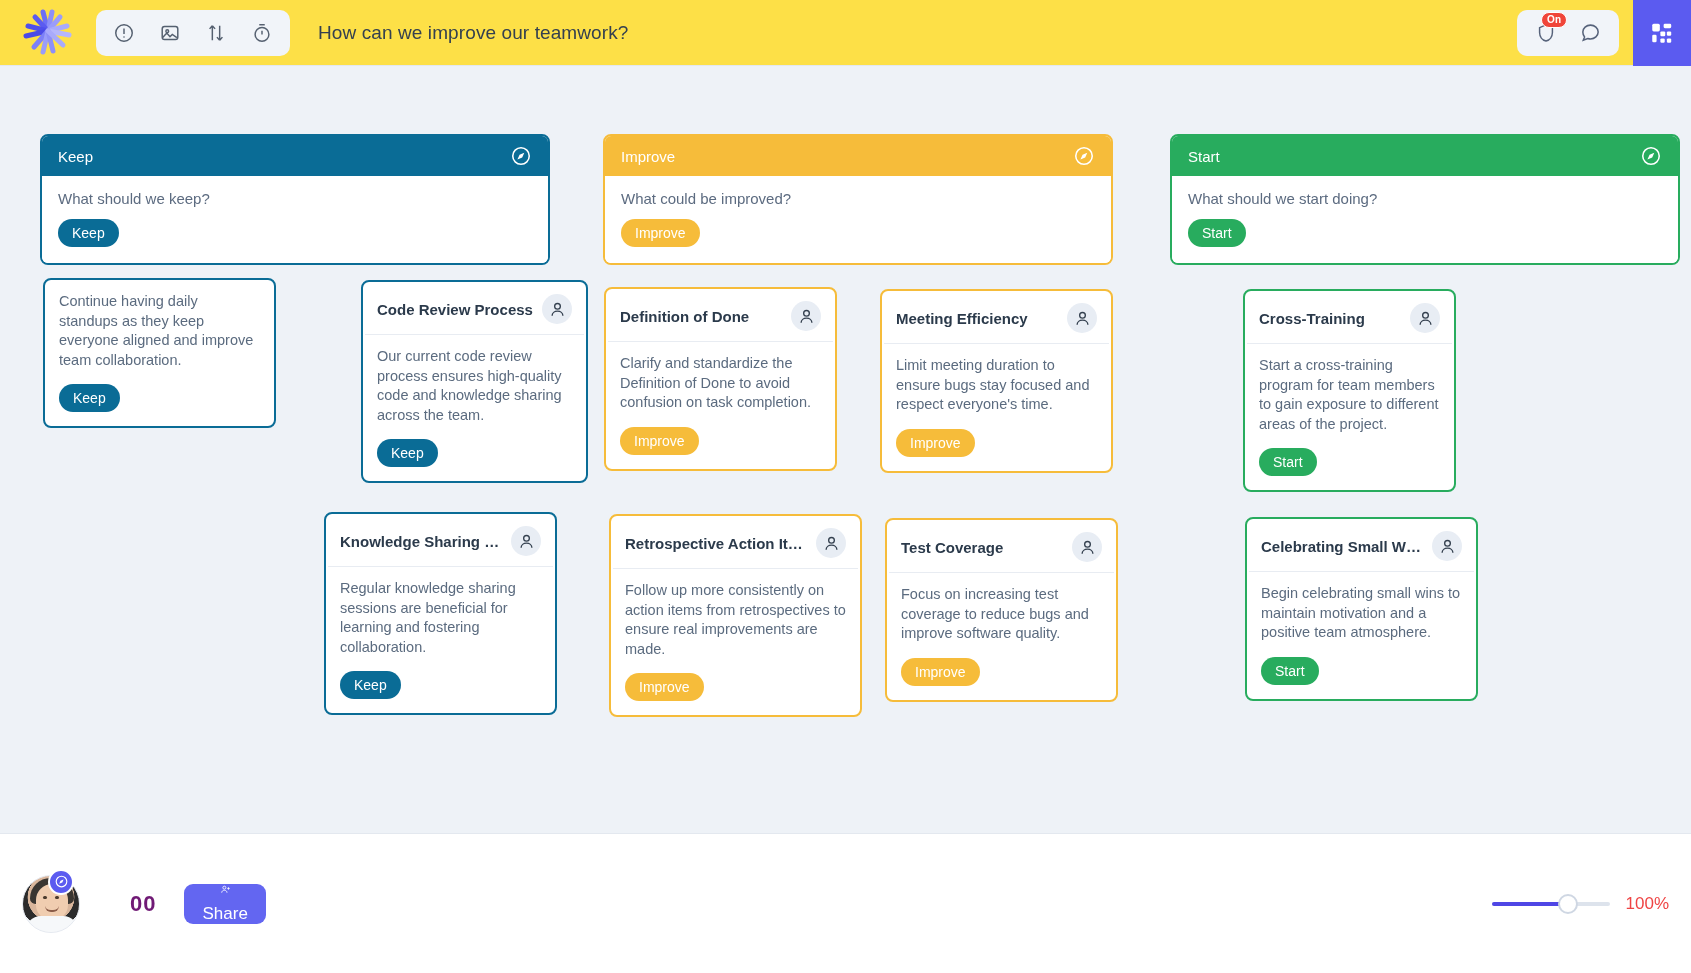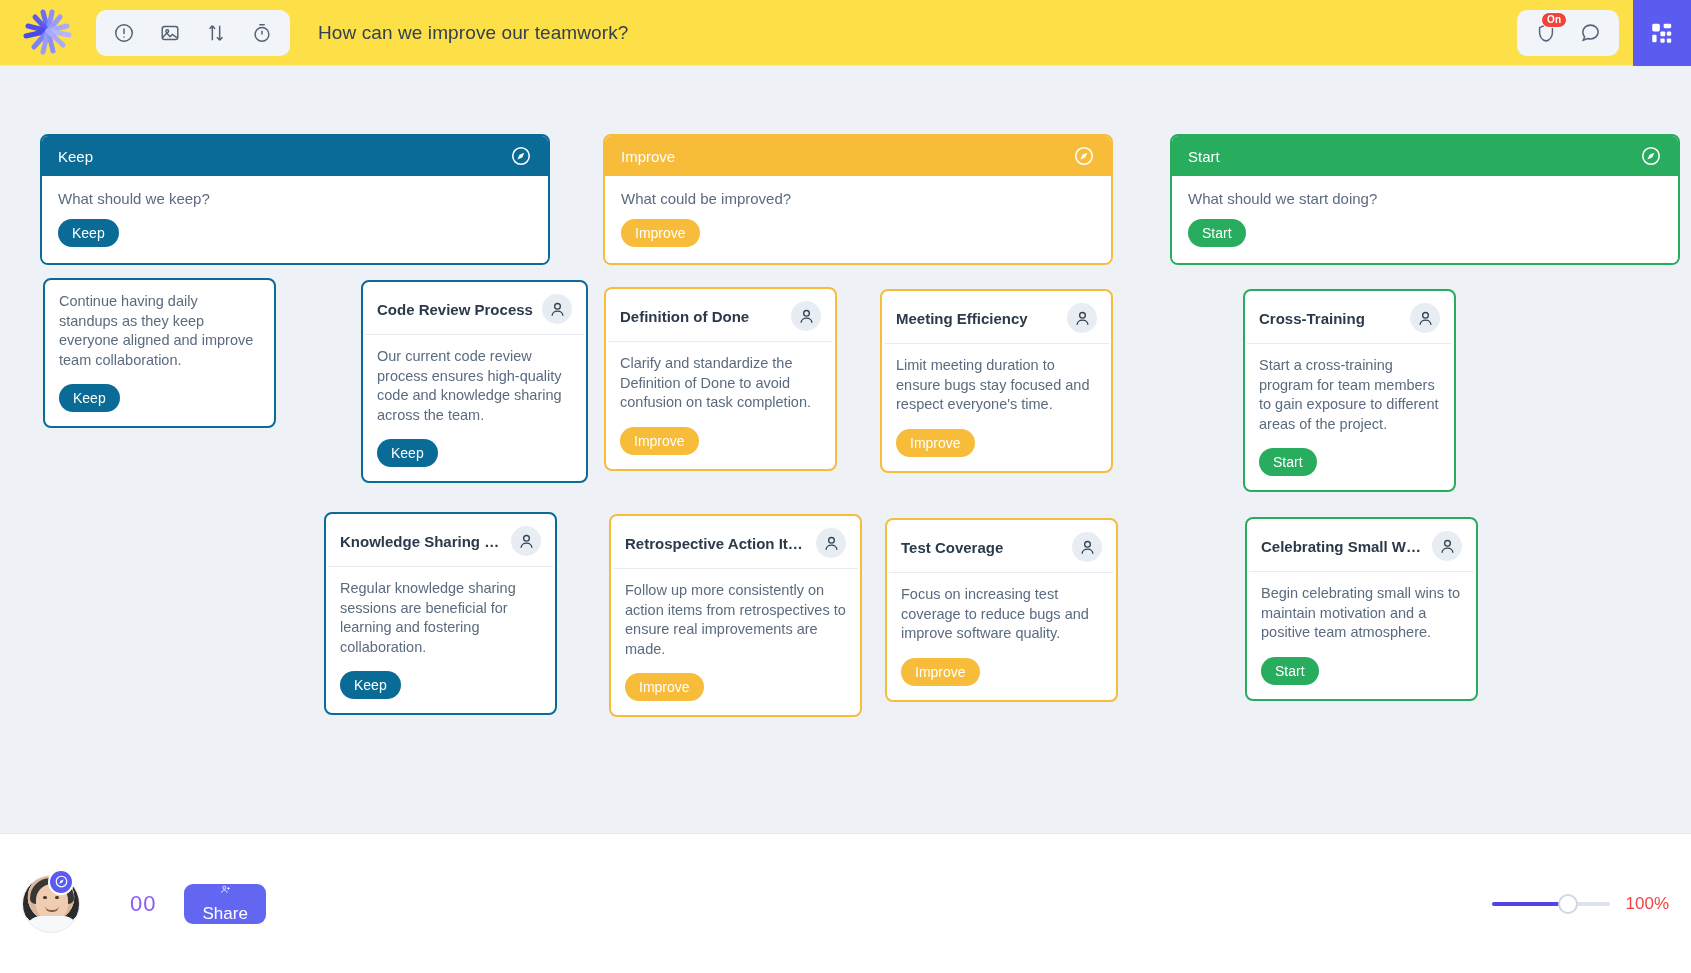--- a/index.html
+++ b/index.html
@@ -181,21 +181,21 @@
     border-bottom: 2px solid #8a5c48; border-radius: 0 0 10px 10px;
   }
   .avatar-badge {
     position: absolute; top: -6px; left: 26px;
     width: 26px; height: 26px; border-radius: 50%;
     background: #5b5bf0; border: 2px solid #fff;
     display:flex; align-items:center; justify-content:center; color:#fff;
   }
   .vote-count {
     margin-left: 50px;
-    font-size: 22px; color: #8b5cf6; font-weight: normal;
+    font-size: 22px; color: #701a75; font-weight: bold;
     letter-spacing: 1px;
   }
   .share-btn {
     margin-left: 28px;
     background: #6366f1; color: #fff;
     border-radius: 9px; height: 40px;
     display: flex; align-items: center; gap: 9px;
     padding: 0 18px; font-size: 17px; cursor: pointer; flex-direction: column;
   }
   .zoom-wrap {

